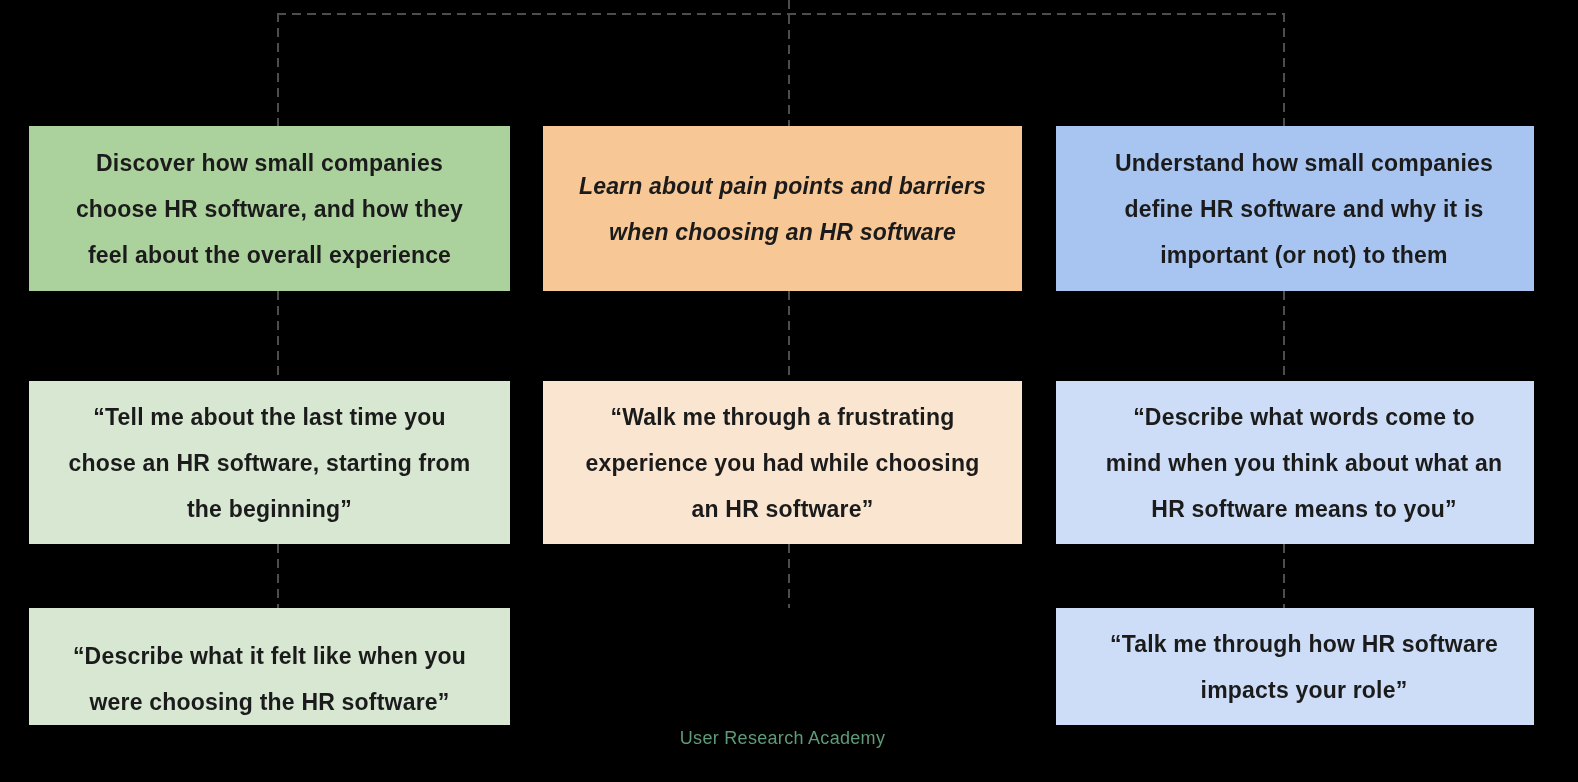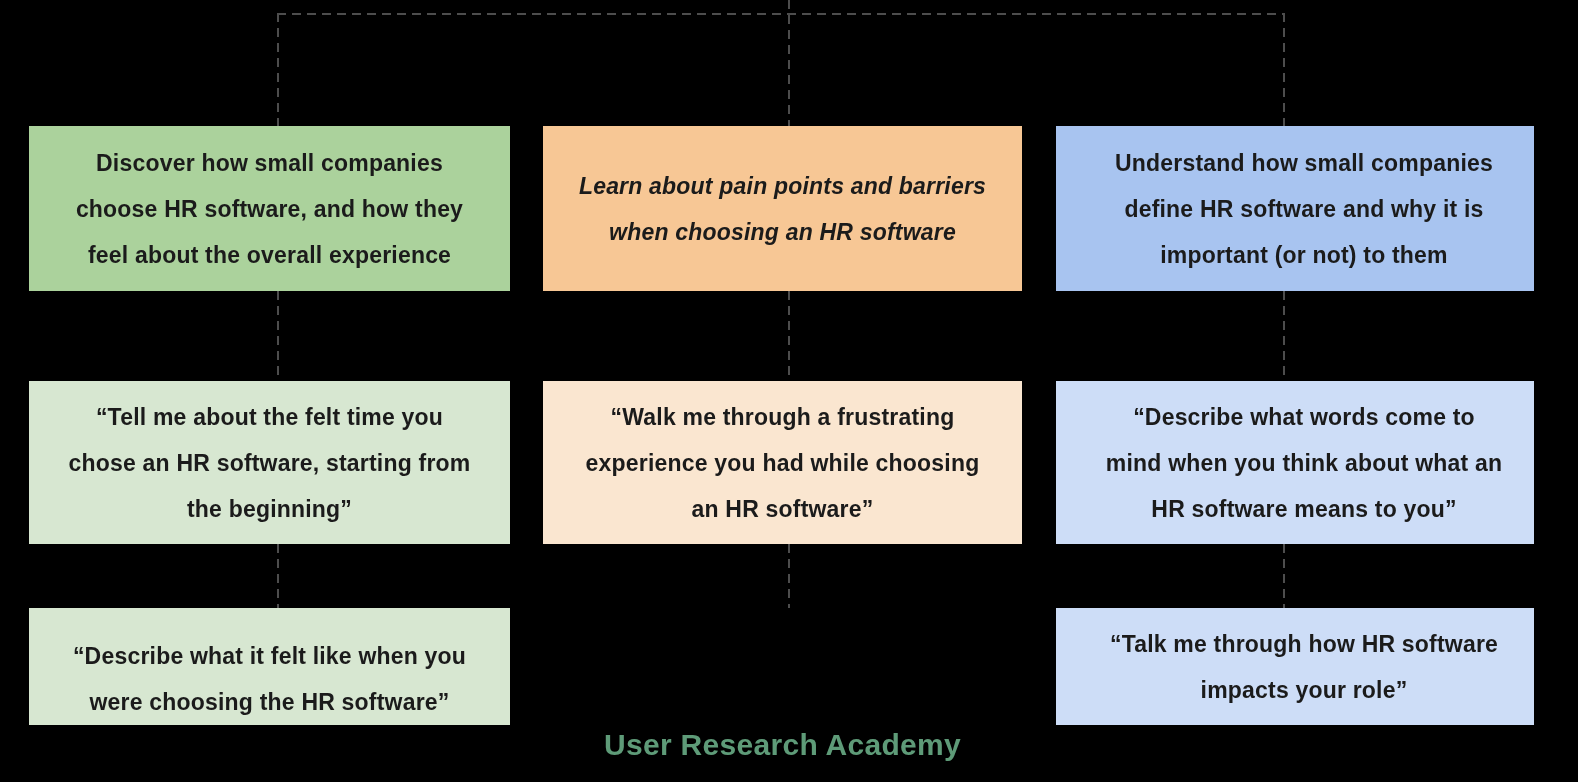--- a/index.html
+++ b/index.html
@@ -48,22 +48,22 @@
   .col3 { left: 1056px; width: 478px; padding-left: 48px; }
   .row1 { top: 126px; height: 165px; }
   .row2 { top: 381px; height: 163px; }
   .row3 { top: 608px; height: 117px; }
   .footer {
     position: absolute;
     left: 543px;
     width: 479px;
     top: 728px;
     text-align: center;
-    font-size: 30px;
-    font-weight: 700;
+    font-size: 18px;
+    font-weight: 400;
     letter-spacing: 0.3px;
   }
 </style>
 </head>
 <body>
 
 <div class="canvas">
 
   <div class="h-line" style="left:277px; top:13px; width:1008px"></div>
 
@@ -83,21 +83,21 @@
     <span>Discover how small companies choose HR software, and how they feel about the overall experience</span>
   </div>
   <div class="box col2 row1" style="background-color: rgb(247, 199, 149); font-style: italic;">
     <span>Learn about pain points and barriers when choosing an HR software</span>
   </div>
   <div class="box col3 row1" style="background-color: rgb(168, 196, 240);">
     <span>Understand how small companies define HR software and why it is important (or not) to them</span>
   </div>
 
   <div class="box col1 row2" style="background-color: rgb(215, 231, 209);">
-    <span>“Tell me about the felt time you chose an HR software, starting from the beginning”</span>
+    <span>“Tell me about the last time you chose an HR software, starting from the beginning”</span>
   </div>
   <div class="box col2 row2" style="background-color: rgb(250, 230, 208);">
     <span>“Walk me through a frustrating experience you had while choosing an HR software”</span>
   </div>
   <div class="box col3 row2" style="background-color: rgb(205, 221, 247);">
     <span>“Describe what words come to mind when you think about what an HR software means to you”</span>
   </div>
 
   <div class="box col1 row3" style="background-color: rgb(215, 231, 209); align-items: flex-end;">
     <span>“Describe what it felt like when you were choosing the HR software”</span>

